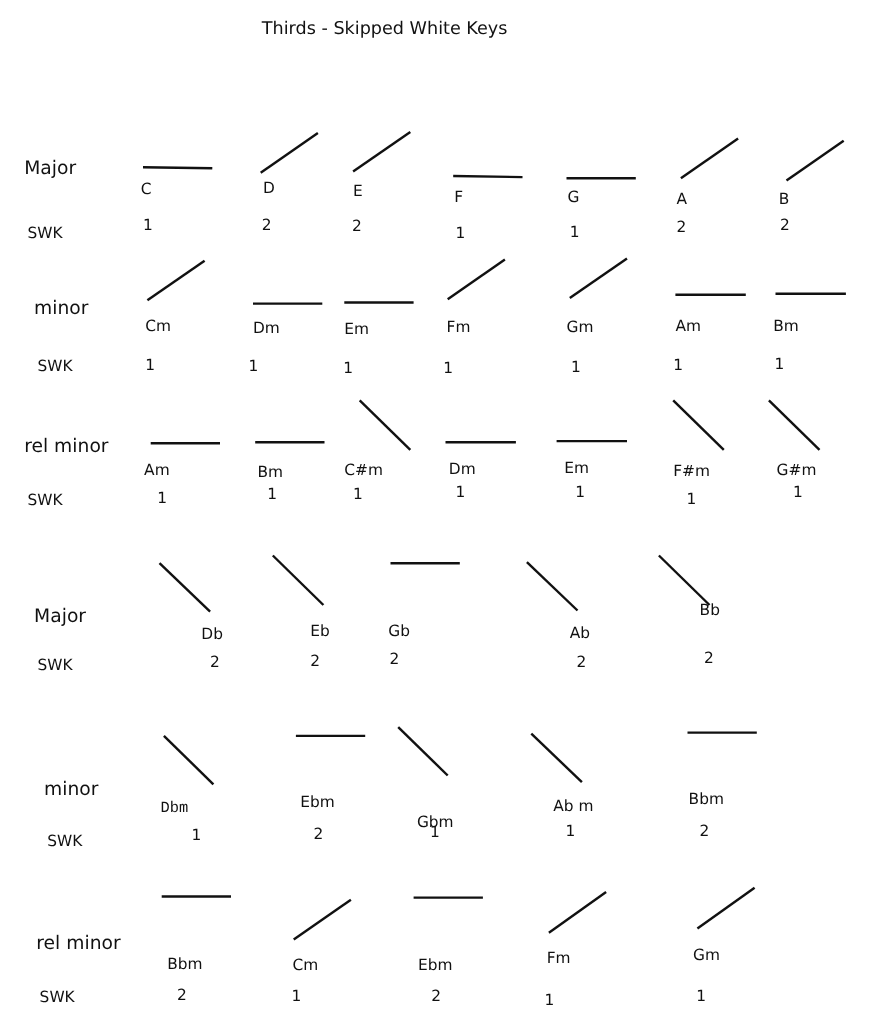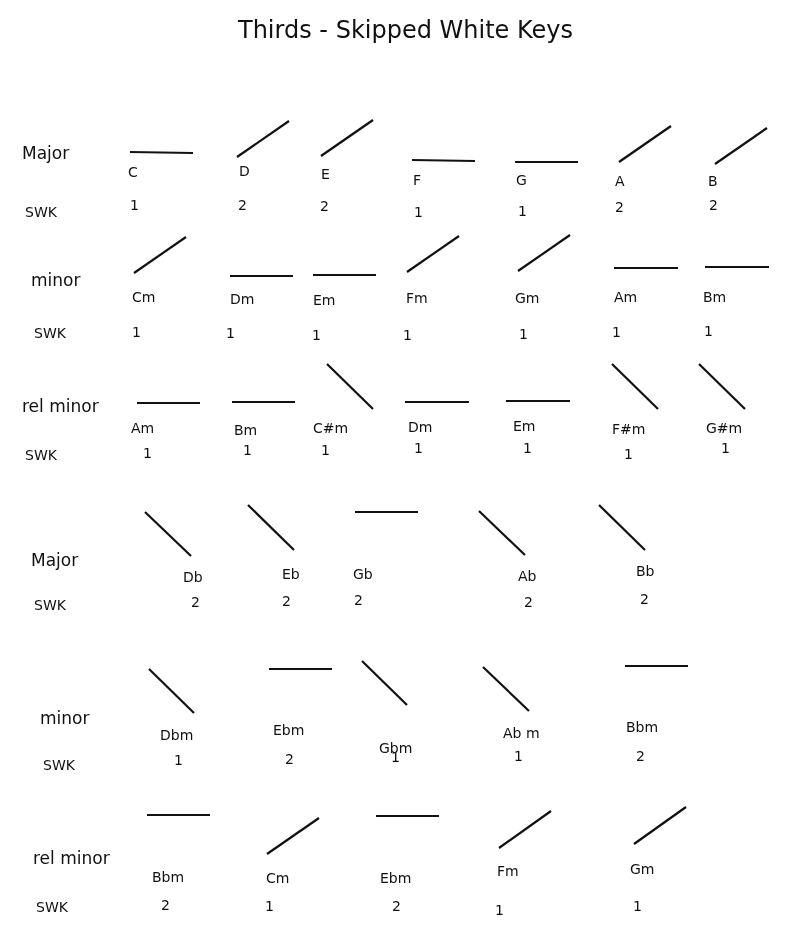--- a/index.html
+++ b/index.html
@@ -1,18 +1,18 @@
 <!DOCTYPE html>
 <html><head>
 <meta charset="utf-8">
 <style>
   html, body { margin: 0; padding: 0; background: #ffffff; }
   body { width: 792px; height: 936px; position: relative; overflow: hidden;
          font-family: "DejaVu Sans", sans-serif; color: #111; }
-  .title { position: absolute; left: 238px; top: 16px; font-size: 24px; }
+  .title { position: absolute; left: 238px; top: 16px; font-size: 16px; }
   .rowlabel { position: absolute; font-size: 17px; }
   .swk { position: absolute; font-size: 14px; }
   .chord { position: absolute; font-size: 14px; }
   .num { position: absolute; font-size: 14px; }
   svg.lines { position: absolute; left: 0; top: 0; }
 </style>
 </head>
 <body>
 
 <div class="title">Thirds - Skipped White Keys</div>
@@ -106,25 +106,25 @@
     <div class="rowlabel" style="left: 31px; top: 550px;">Major</div>
     <div class="swk" style="left: 34px; top: 597px;">SWK</div>
     <div class="chord" style="left: 183px; top: 569px;">Db</div>
     <div class="num" style="left: 191px; top: 594px;">2</div>
     <div class="chord" style="left: 282px; top: 566px;">Eb</div>
     <div class="num" style="left: 282px; top: 593px;">2</div>
     <div class="chord" style="left: 353px; top: 566px;">Gb</div>
     <div class="num" style="left: 354px; top: 592px;">2</div>
     <div class="chord" style="left: 518px; top: 568px;">Ab</div>
     <div class="num" style="left: 524px; top: 594px;">2</div>
-    <div class="chord" style="left: 636px; top: 563px;">Bb</div>
+    <div class="chord" style="left: 636px; top: 547px;">Bb</div>
     <div class="num" style="left: 640px; top: 591px;">2</div>
     <div class="rowlabel" style="left: 40px; top: 708px;">minor</div>
     <div class="swk" style="left: 43px; top: 757px;">SWK</div>
-    <div class="chord" style="left: 160px; top: 727px;">Dbm</div>
+    <div class="chord" style="left: 146px; top: 727px; font-family: Liberation Mono, monospace;">Dbm</div>
     <div class="num" style="left: 174px; top: 752px;">1</div>
     <div class="chord" style="left: 273px; top: 722px;">Ebm</div>
     <div class="num" style="left: 285px; top: 751px;">2</div>
     <div class="chord" style="left: 379px; top: 740px;">Gbm</div>
     <div class="num" style="left: 391px; top: 749px;">1</div>
     <div class="chord" style="left: 503px; top: 725px;">Ab m</div>
     <div class="num" style="left: 514px; top: 748px;">1</div>
     <div class="chord" style="left: 626px; top: 719px;">Bbm</div>
     <div class="num" style="left: 636px; top: 748px;">2</div>
     <div class="rowlabel" style="left: 33px; top: 848px;">rel minor</div>

